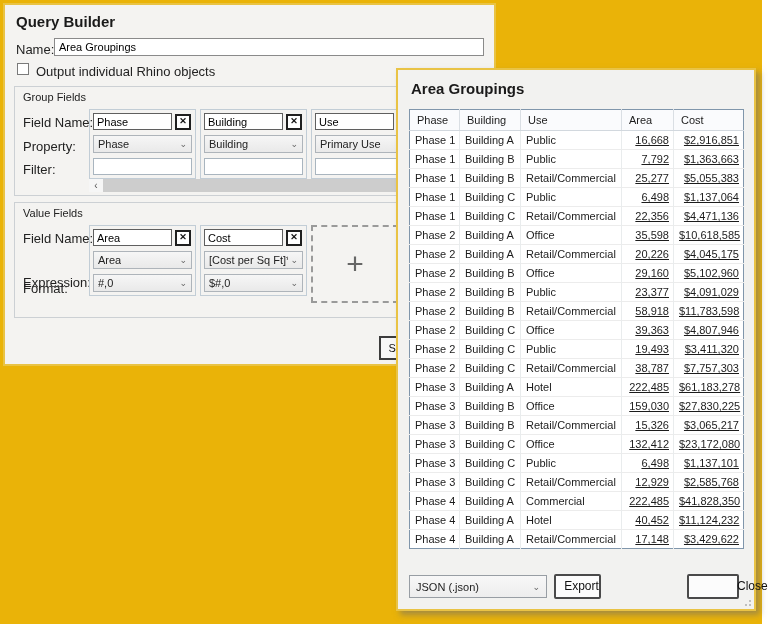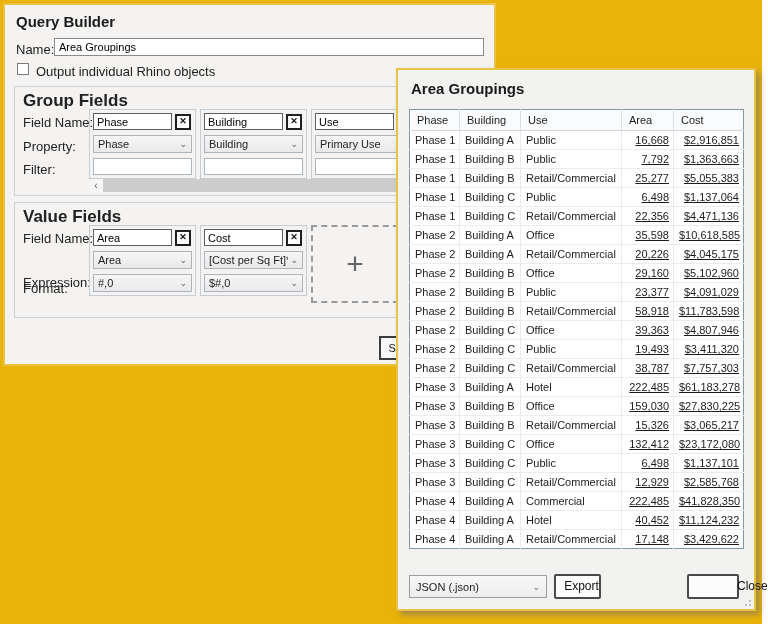--- a/index.html
+++ b/index.html
@@ -19,21 +19,21 @@
   .lbl { position: absolute; font-size: 13px; color: #222; }
   #name-input { position: absolute; left: 49px; top: 33px; width: 430px; height: 18px;
     border: 1px solid #8a8a8a; background: #fff; font-size: 11px; padding: 0 4px;
     font-family: "Liberation Sans", sans-serif; }
   #rhino-checkbox { position: absolute; left: 12px; top: 58px; width: 12px; height: 12px;
     border: 1px solid #7a7a7a; background: #fff; }
 
   .groupbox { position: absolute; left: 9px; width: 478px; border: 1px solid #ccd0d4; }
   #group-fields-box { top: 81px; height: 110px; }
   #value-fields-box { top: 197px; height: 116px; }
-  .gb-title { position: absolute; left: 8px; top: 4px; font-size: 17px; font-weight: bold; color: #222; }
+  .gb-title { position: absolute; left: 8px; top: 4px; font-size: 11px; font-weight: normal; color: #222; }
   .gb-cols { position: absolute; left: 74px; top: 22px; display: flex; align-items: flex-start; }
 
   .field-col { width: 107px; border: 1px solid #c2cdd6; padding: 3px; margin-right: 4px;
     display: flex; flex-direction: column; gap: 5px; background: transparent; }
   .fn-row { display: flex; gap: 3px; align-items: center; }
   .txt { border: 1px solid #5f5f5f; background: #fff; height: 17px; font-size: 11px;
     padding: 0 3px; font-family: "Liberation Sans", sans-serif; }
   .txt.fn { width: 79px; }
   .xbtn { width: 16px; height: 16px; border: 2px solid #1f1f1f; background: #fff;
     font-size: 9px; font-weight: bold; line-height: 11px; text-align: center;

